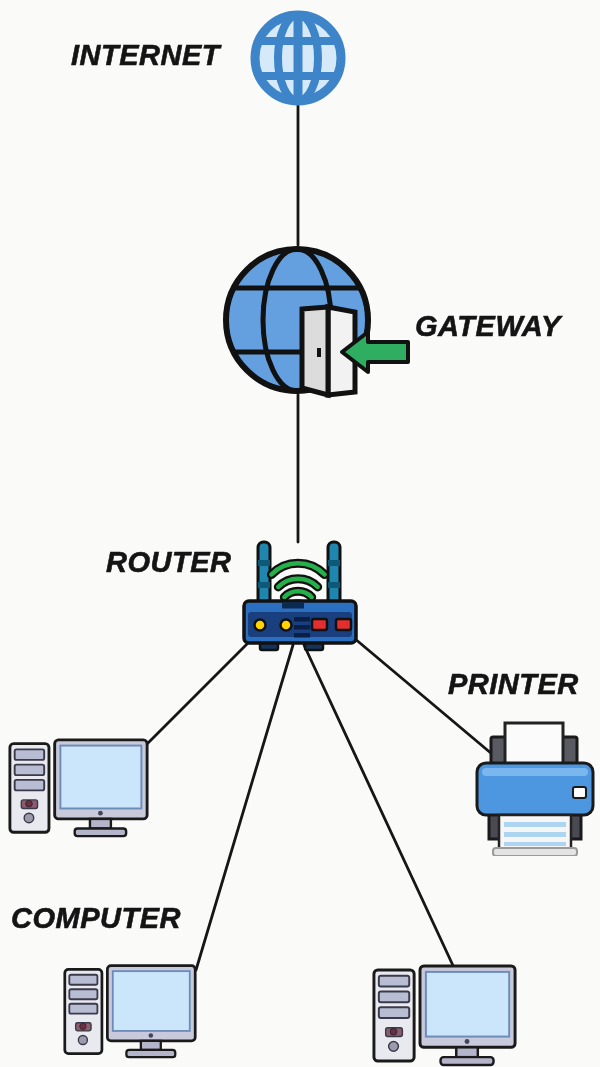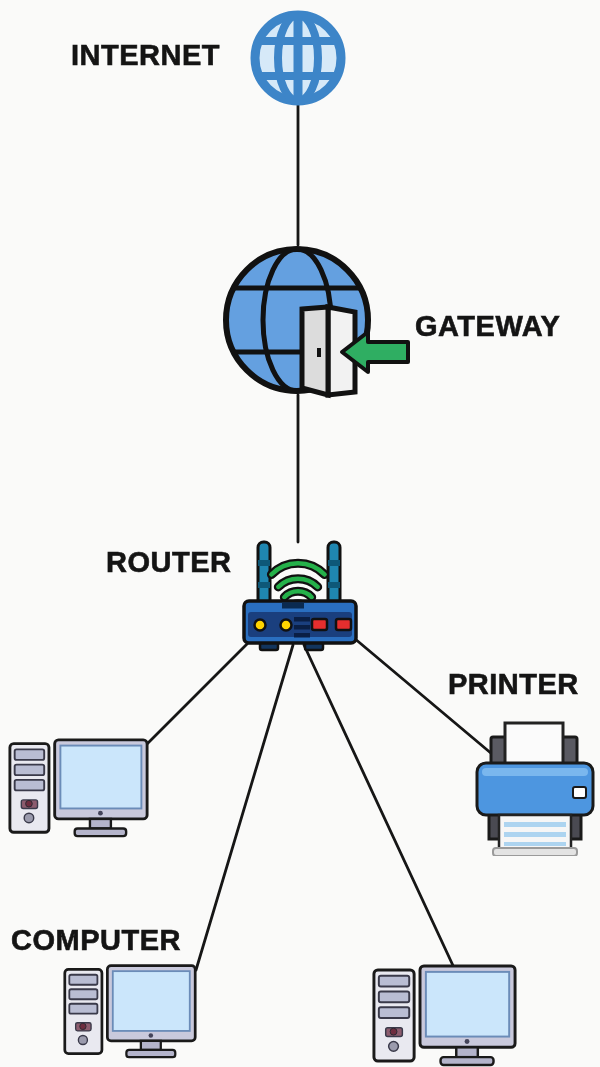--- a/index.html
+++ b/index.html
@@ -3,21 +3,21 @@
 <meta charset="utf-8">
 <style>
   html,body{margin:0;padding:0;}
   body{
     width:600px;height:1067px;
     background:#fafaf9;
     font-family:"Liberation Sans", sans-serif;
     position:relative;
     overflow:hidden;
   }
-  .canvas{position:absolute;left:0;top:0;width:600px;height:1006px;}
+  .canvas{position:absolute;left:0;top:0;width:600px;height:1006px;font-style:italic;}
   .node-label{
     position:absolute;
     font-weight:bold;
     font-size:29px;
     letter-spacing:0.5px;
     color:#141414;
     line-height:1;
     white-space:nowrap;
     -webkit-text-stroke:0.6px #141414;
   }
@@ -139,15 +139,15 @@
     <use href="#pc" x="62" y="963" width="136" height="96"></use>
     <use href="#pc" x="371" y="963" width="147" height="104"></use>
 
     <use href="#prn" x="475" y="721" width="120" height="135"></use>
   </svg>
 
   <div class="node-label" style="left:71px;top:41px;">INTERNET</div>
   <div class="node-label" style="left:415px;top:312px;">GATEWAY</div>
   <div class="node-label" style="left:448px;top:670px;">PRINTER</div>
   <div class="node-label" style="left:106px;top:548px;">ROUTER</div>
-  <div class="node-label" style="left:11px;top:926px;">COMPUTER</div>
+  <div class="node-label" style="left:11px;top:904px;">COMPUTER</div>
 
 </div>
 
 </body></html>

